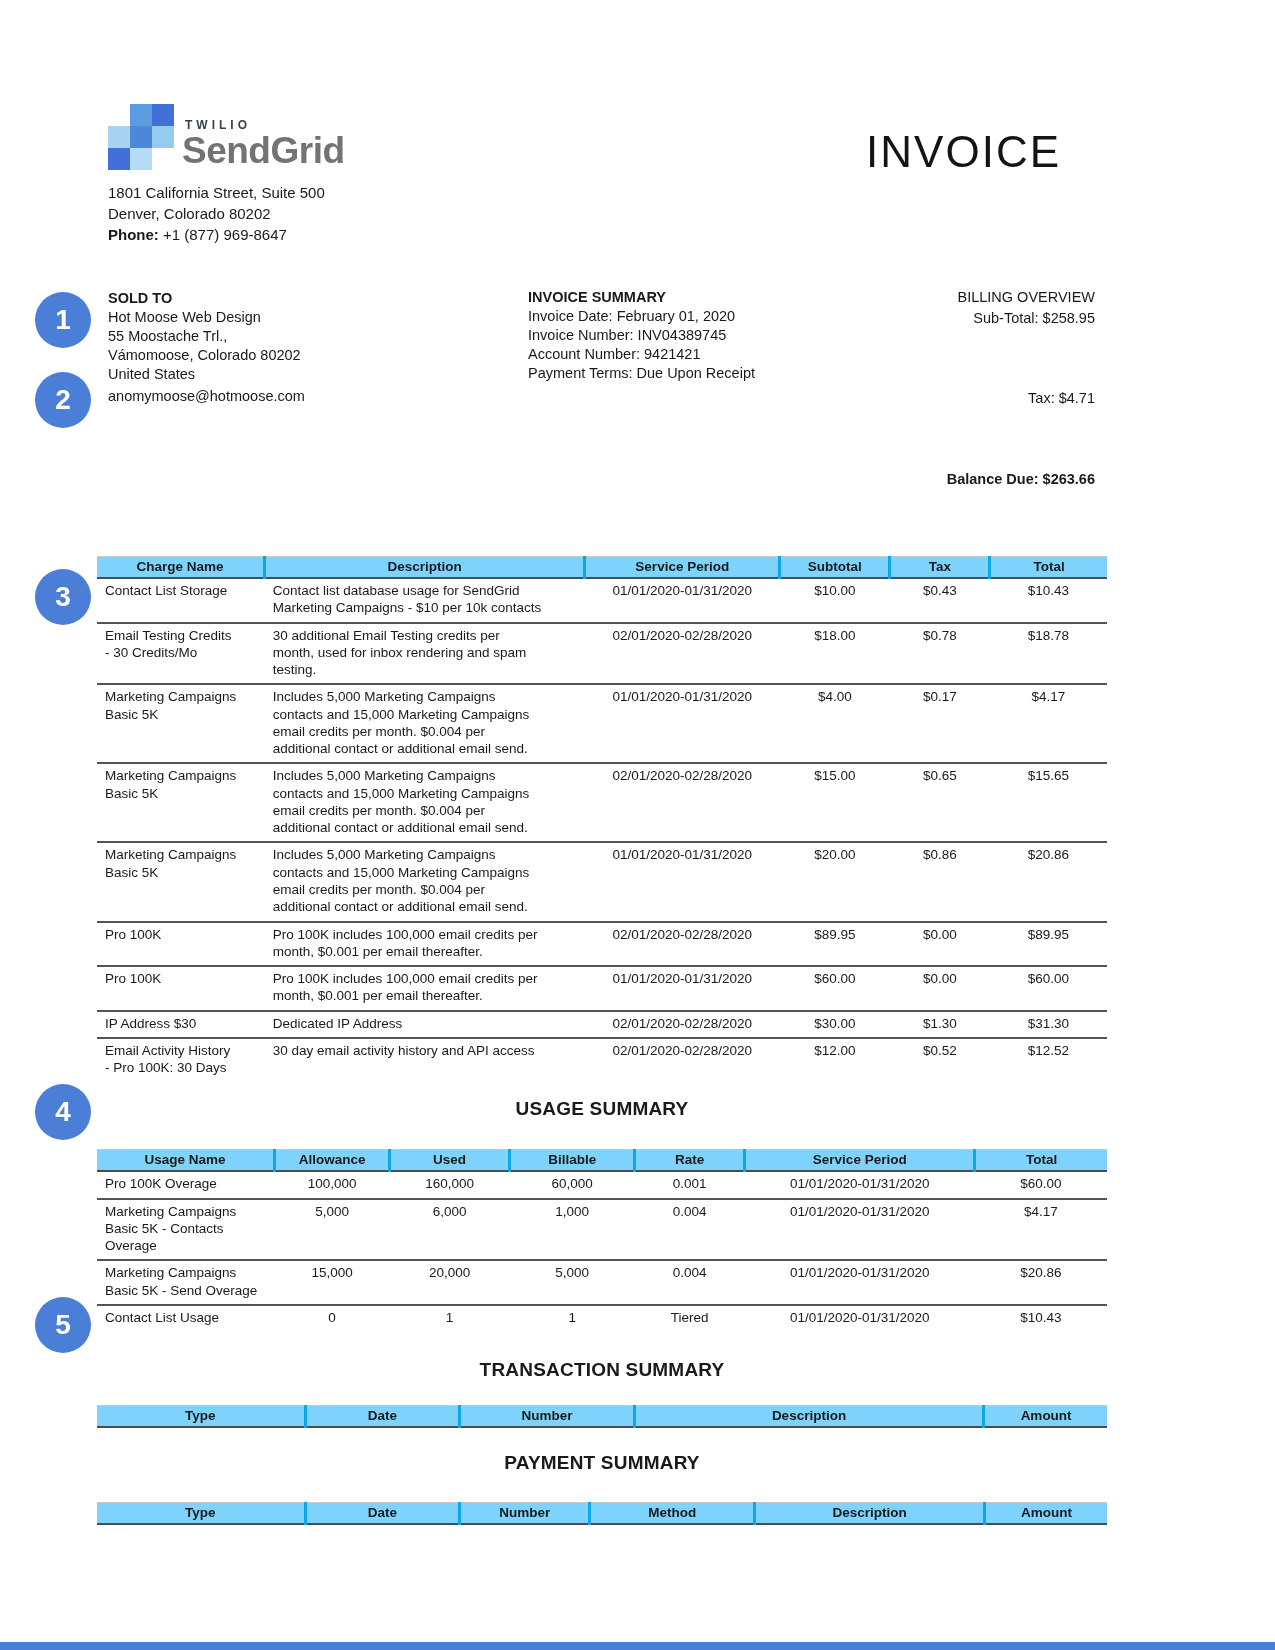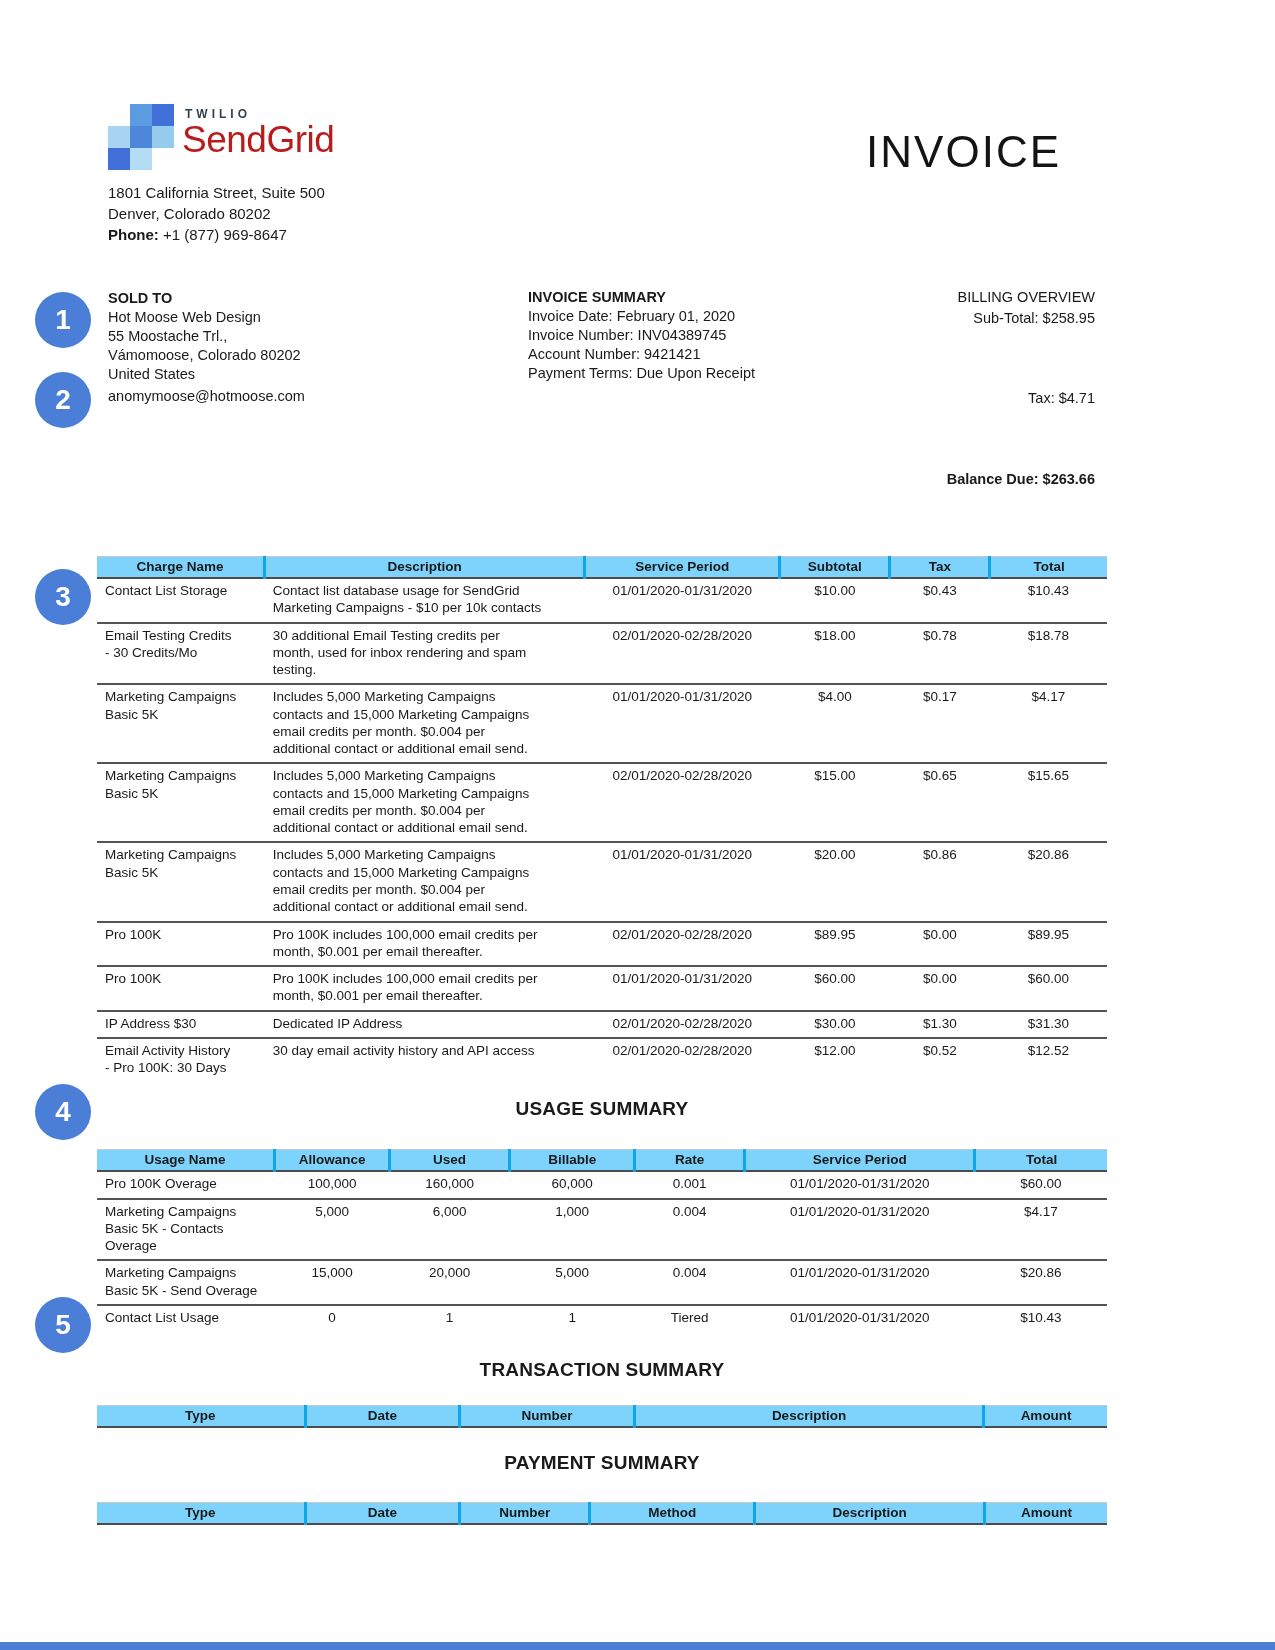--- a/index.html
+++ b/index.html
@@ -4,25 +4,25 @@
 <style>
   html,body{margin:0;padding:0;}
   body{
     width:1275px;height:1650px;background:#ffffff;
     font-family:"Liberation Sans","DejaVu Sans",sans-serif;
     color:#1a1a1a;position:relative;overflow:hidden;
   }
   .page{position:absolute;inset:0;}
 
   
-  .logo{position:absolute;left:108px;top:96px;display:flex;align-items:center;}
+  .logo{position:absolute;left:108px;top:96px;display:flex;align-items:flex-end;}
   .logo-grid{display:grid;grid-template-columns:repeat(3,22px);grid-template-rows:repeat(3,22px);margin:8px 8px 0 0;}
   .logo-grid .px{width:22px;height:22px;}
   .brand-top{font-size:12px;font-weight:bold;letter-spacing:4px;color:#33424d;margin-left:3px;}
-  .brand-name{font-size:37px;font-weight:normal;color:#b91c1c;line-height:1.02;letter-spacing:-0.5px;}
+  .brand-name{font-size:37px;font-weight:bold;color:#737373;line-height:1.02;letter-spacing:-0.5px;}
 
   .invoice-title{position:absolute;top:127px;right:214px;font-size:44px;font-weight:400;letter-spacing:2px;color:#141414;}
 
   .company-address{position:absolute;left:108px;top:182px;font-size:15px;line-height:21px;}
   b.inline{font-weight:bold;}
 
   
   .info{font-size:14.5px;line-height:19px;}
   .info .hdr{font-weight:bold;}
   .sold-to{position:absolute;left:108px;top:289px;}

